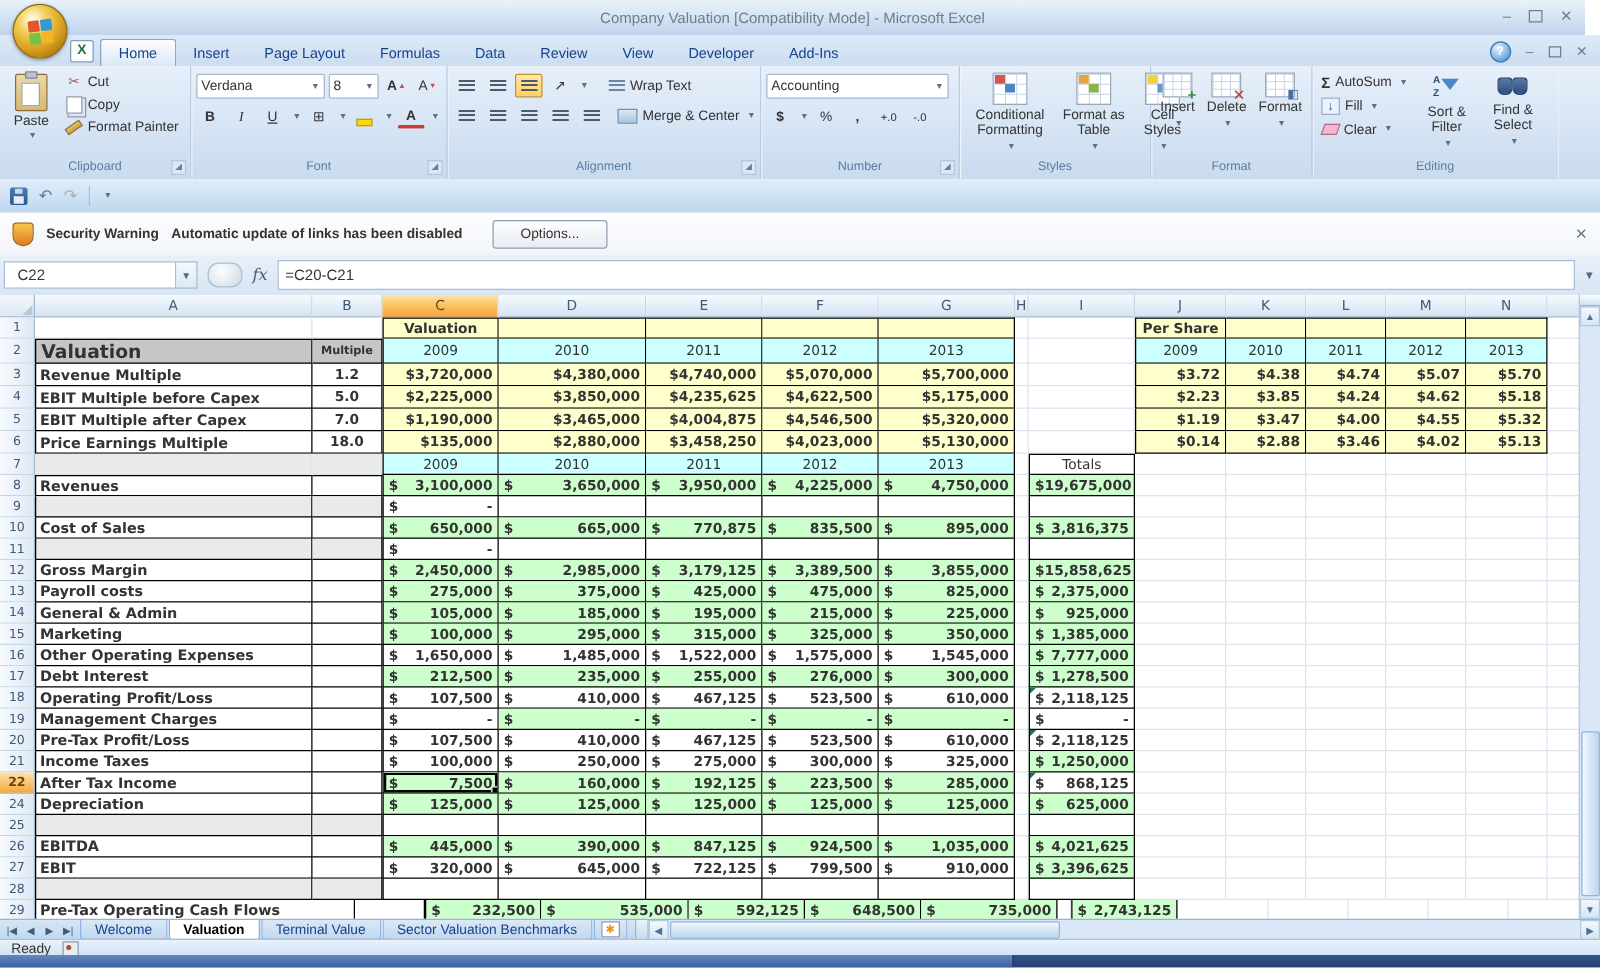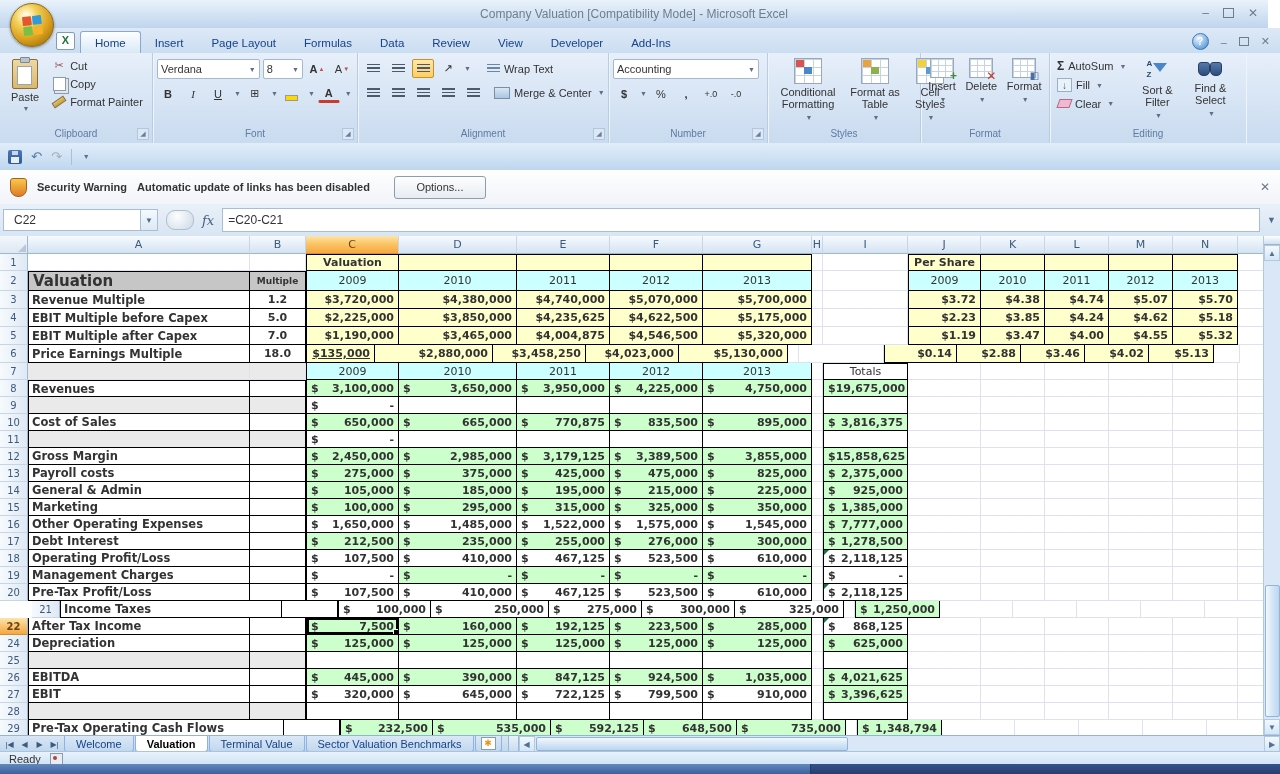--- a/index.html
+++ b/index.html
@@ -589,21 +589,21 @@
         <div class="cell b y mny" style="width: 64px;">$3.47</div>
         <div class="cell b y mny" style="width: 64px;">$4.00</div>
         <div class="cell b y mny" style="width: 64px;">$4.55</div>
         <div class="cell b y mny" style="width: 65px;">$5.32</div>
         <div class="cell gl" style="width: 26px;"></div>
       </div>
       <div class="row" style="height: 18px;">
         <div class="cell rh" style="width: 28px;">6</div>
         <div class="cell b lab bl" style="width: 222px;">Price Earnings Multiple</div>
         <div class="cell b bold ctr" style="width: 56px;">18.0</div>
-        <div class="cell b y mny bl" style="width: 69px; text-decoration: underline;">$135,000</div>
+        <div class="cell b y mny bl" style="width: 93px;">$135,000</div>
         <div class="cell b y mny" style="width: 118px;">$2,880,000</div>
         <div class="cell b y mny" style="width: 93px;">$3,458,250</div>
         <div class="cell b y mny" style="width: 93px;">$4,023,000</div>
         <div class="cell b y mny" style="width: 109px;">$5,130,000</div>
         <div class="cell gl" style="width: 11px;"></div>
         <div class="cell gl" style="width: 85px;"></div>
         <div class="cell b y mny bl" style="width: 73px;">$0.14</div>
         <div class="cell b y mny" style="width: 64px;">$2.88</div>
         <div class="cell b y mny" style="width: 64px;">$3.46</div>
         <div class="cell b y mny" style="width: 64px;">$4.02</div>
@@ -1061,21 +1061,21 @@
           <span>2,118,125</span>
           <i class="tri"></i>
         </div>
         <div class="cell gl" style="width: 73px;"></div>
         <div class="cell gl" style="width: 64px;"></div>
         <div class="cell gl" style="width: 64px;"></div>
         <div class="cell gl" style="width: 64px;"></div>
         <div class="cell gl" style="width: 65px;"></div>
         <div class="cell gl" style="width: 26px;"></div>
       </div>
-      <div class="row" style="height: 17px; margin-left: 32px;">
+      <div class="row" style="height: 17px;">
         <div class="cell rh" style="width: 28px;">21</div>
         <div class="cell b bl lab" style="width: 222px;">Income Taxes</div>
         <div class="cell b " style="width: 56px;"></div>
         <div class="cell b acc bl" style="width: 93px;">
           <span>$</span>
           <span>100,000</span>
         </div>
         <div class="cell b acc" style="width: 118px;">
           <span>$</span>
           <span>250,000</span>
@@ -1306,21 +1306,21 @@
           <span>$</span>
           <span>648,500</span>
         </div>
         <div class="cell b acc grn" style="width: 109px;">
           <span>$</span>
           <span>735,000</span>
         </div>
         <div class="cell gl" style="width: 11px;"></div>
         <div class="cell b acc grn bl" style="width: 85px;">
           <span>$</span>
-          <span>1,348,794</span>
+          <span>2,743,125</span>
         </div>
         <div class="cell gl" style="width: 73px;"></div>
         <div class="cell gl" style="width: 64px;"></div>
         <div class="cell gl" style="width: 64px;"></div>
         <div class="cell gl" style="width: 64px;"></div>
         <div class="cell gl" style="width: 65px;"></div>
         <div class="cell gl" style="width: 26px;"></div>
       </div>
     </div>
 

